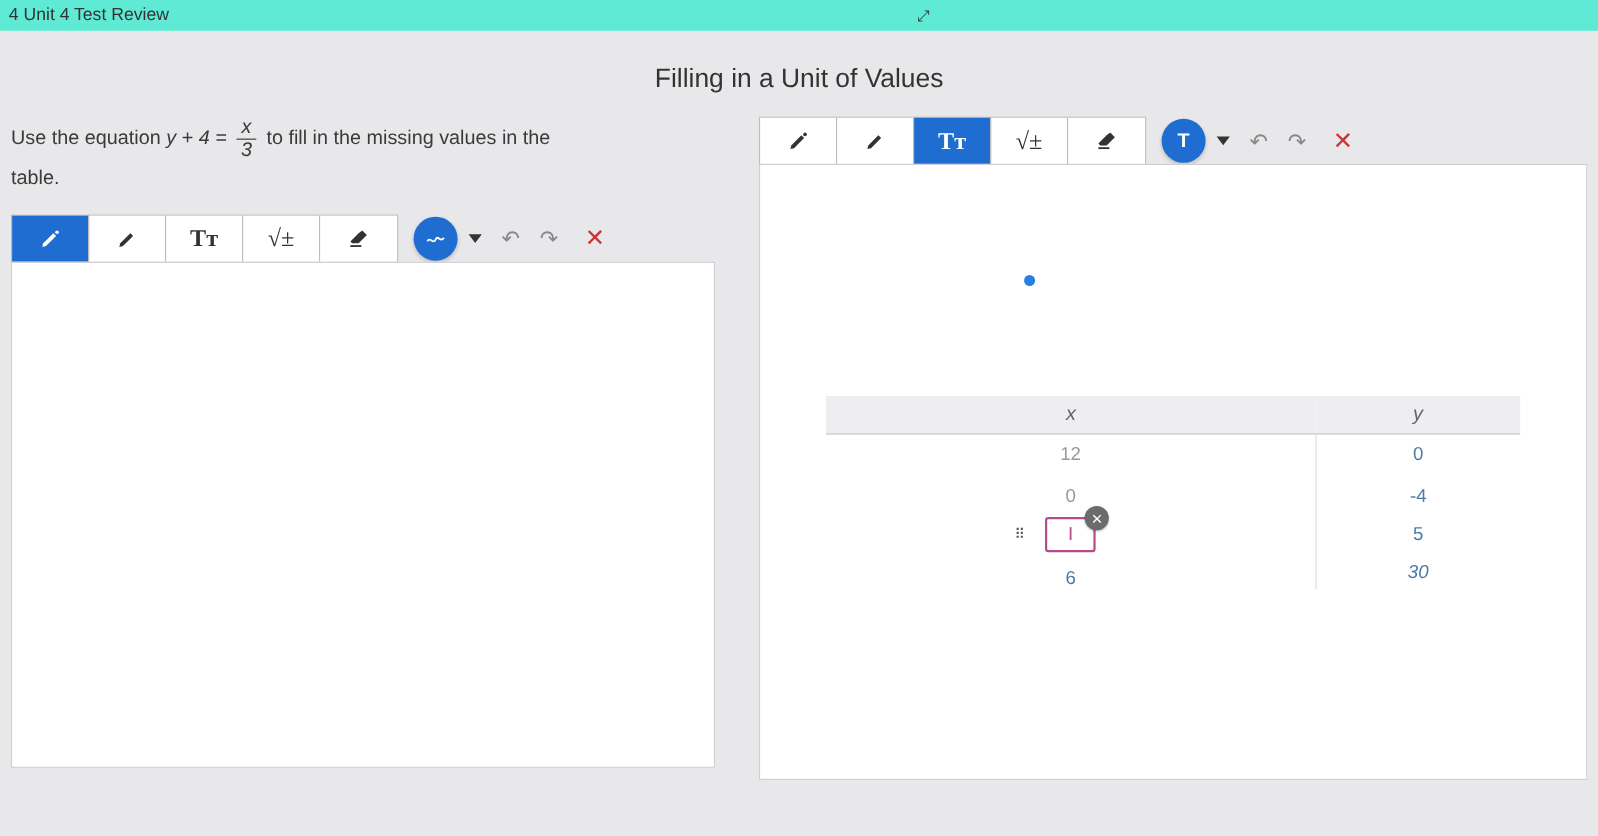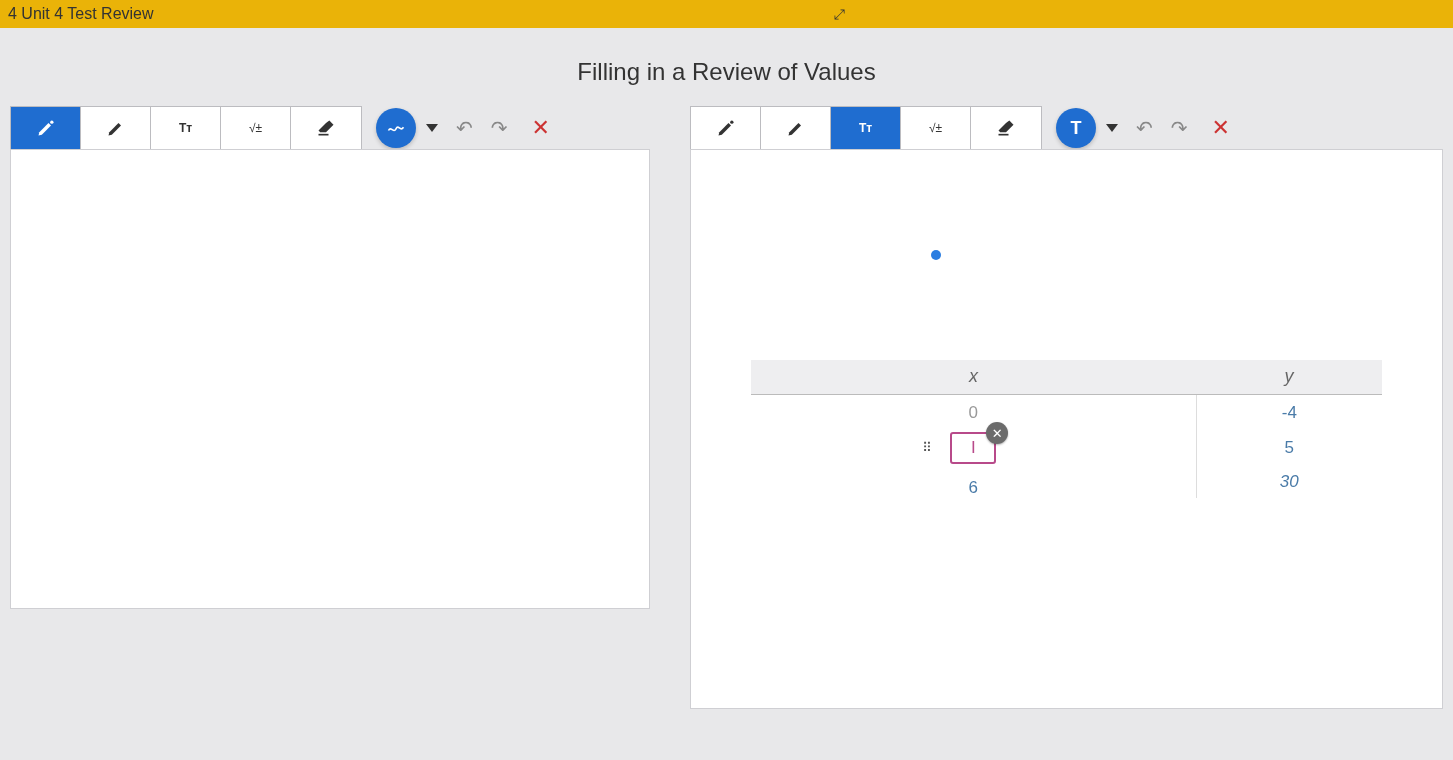--- a/index.html
+++ b/index.html
@@ -5,21 +5,21 @@
   * { box-sizing: border-box; margin: 0; padding: 0; }
   body {
     font-family: Arial, sans-serif;
     background: #e8e8ea;
     width: 1453px;
     height: 760px;
     overflow: hidden;
     position: relative;
   }
   .header-bar {
-    background: #eab308;
+    background: #5eead4;
     height: 28px;
     padding: 4px 8px;
     font-size: 16px;
     color: #333;
     display: flex;
     align-items: center;
   }
   .header-title { flex: 1; }
   .expand-icon { margin-left: auto; margin-right: 600px; font-size: 14px; color: #333; cursor: pointer;}
   .page-title {
@@ -71,23 +71,24 @@
     height: 44px;
   }
   .tool-btn {
     width: 70px;
     height: 42px;
     display: flex;
     align-items: center;
     justify-content: center;
     border-right: 1px solid #bcbcc0;
     cursor: pointer;
-    font-size: 12px;
+    font-size: 22px;
     color: #333;
     position: relative;
+    font-family: Liberation Serif, serif;
   }
   .tool-btn:last-child { border-right: none; }
   .tool-btn.active {
     background: #1f6dd0;
     color: #fff;
   }
   .circle-btn {
     width: 40px;
     height: 40px;
     border-radius: 50%;
@@ -215,25 +216,36 @@
   svg.ic { width: 20px; height: 20px; }
 </style>
 </head>
 <body>
 
 <div class="header-bar">
   <span class="header-title">4 Unit 4 Test Review</span>
   <span class="expand-icon">⤢</span>
 </div>
 
-<div class="page-title">Filling in a Review of Values</div>
+<div class="page-title">Filling in a Unit of Values</div>
 
 <div class="content-row">
 
   <div class="left-col">
+    <div class="instruction">
+      <span>Use the equation </span>
+      <span class="ital">y + 4 = </span>
+      <span class="fraction">
+        <span class="num">x</span>
+        <span class="den">3</span>
+      </span>
+      <span> to fill in the missing values in the</span>
+      <br>
+      <span>table.</span>
+    </div>
 
     <div class="toolbar">
       <div class="tool-group">
         <div class="tool-btn active">
           <svg class="ic" viewBox="0 0 24 24">
               <path fill="currentColor" d="M3 21l4-1 11-11-3-3L4 17l-1 4z"></path>
               <circle cx="19" cy="5" r="2" fill="currentColor"></circle>
             </svg>
         </div>
         <div class="tool-btn">
@@ -314,20 +326,24 @@
 
       <div class="values-table">
         <table>
           <thead>
             <tr>
               <th>x</th>
               <th>y</th>
             </tr>
           </thead>
           <tbody>
+            <tr>
+              <td class="gray">12</td>
+              <td>0</td>
+            </tr>
             <tr>
               <td class="gray">0</td>
               <td>-4</td>
             </tr>
             <tr>
               <td>
                 <span class="input-cell-wrap">
                   <span class="drag-handle">⠿</span>
                   <span class="input-box">
                     <span style="color:#b84a8a;">I</span>

